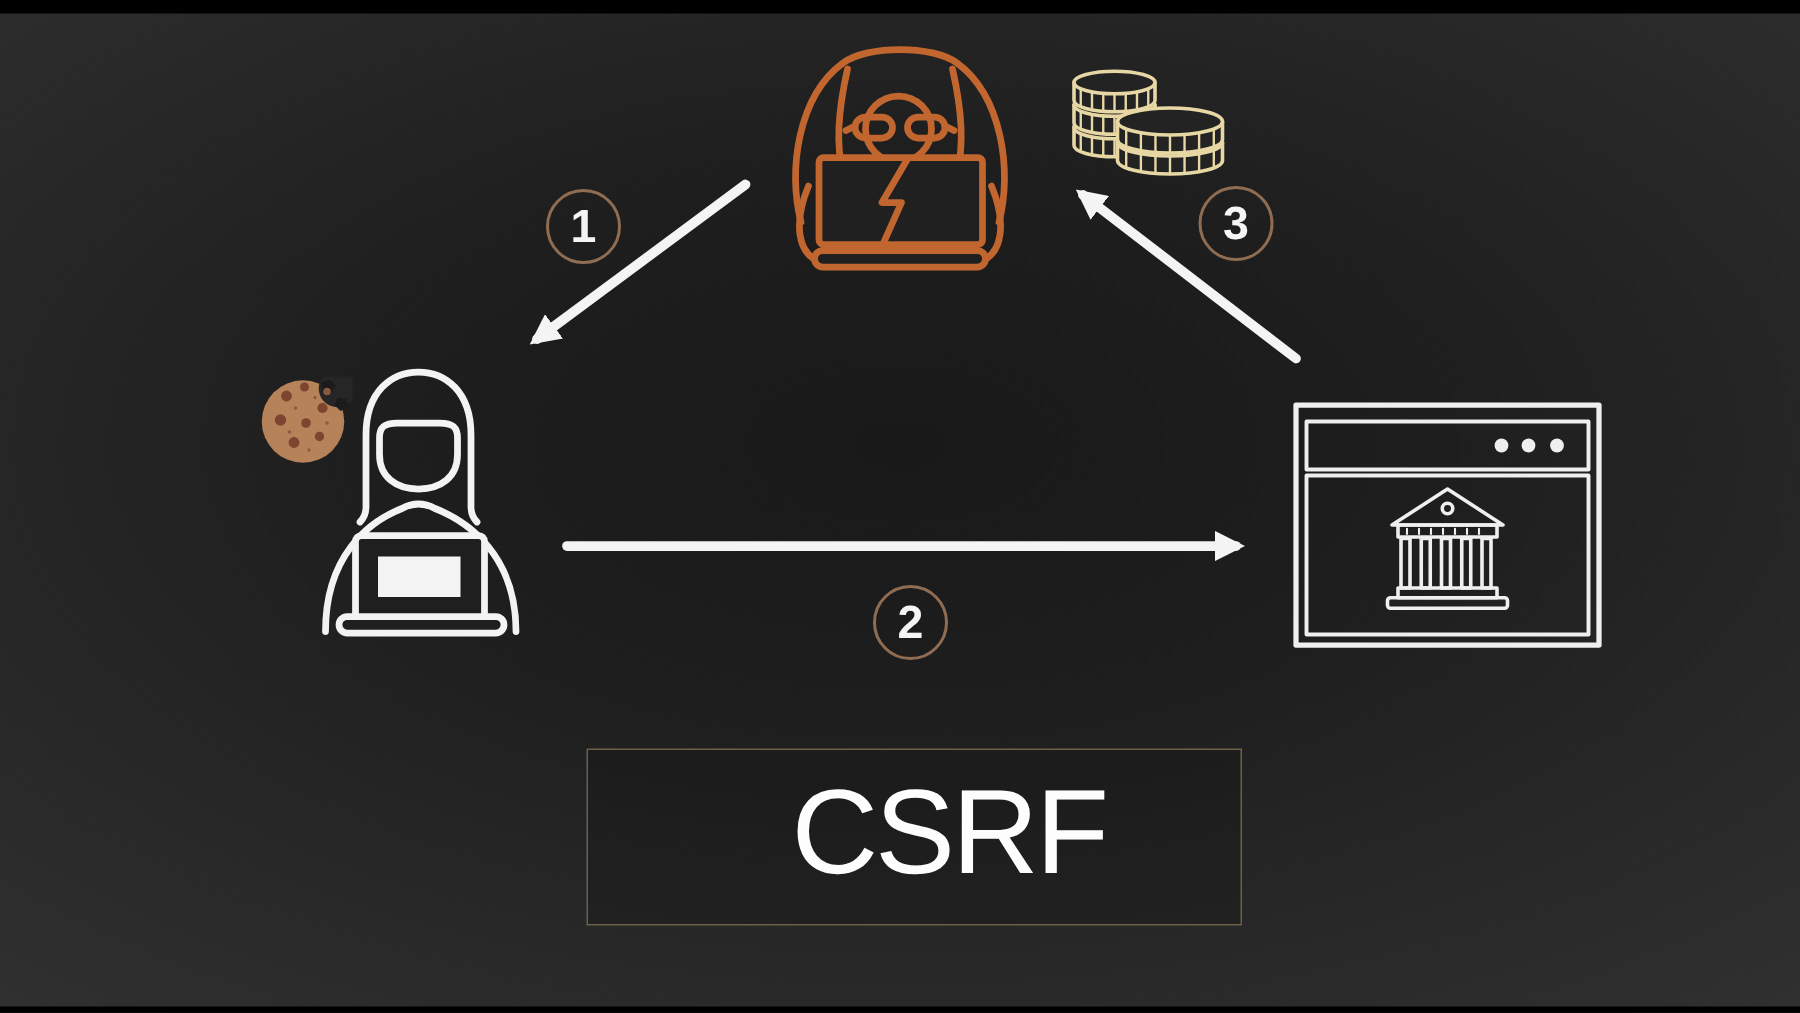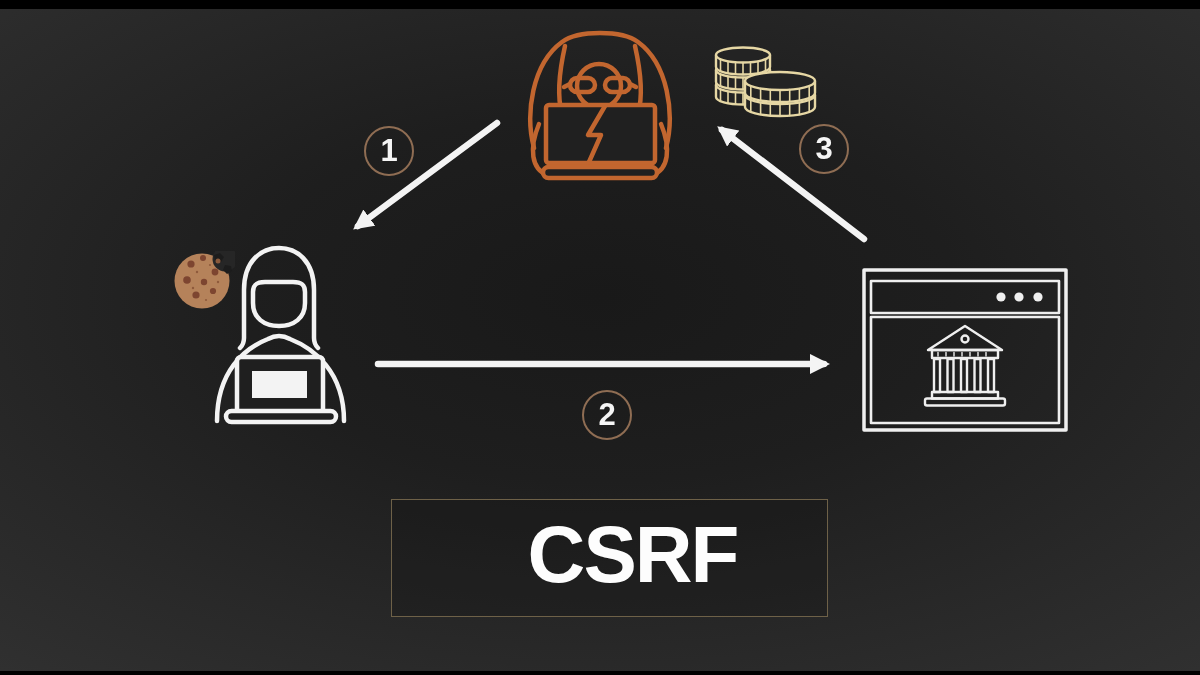--- a/index.html
+++ b/index.html
@@ -16,21 +16,21 @@
     position:absolute;width:50px;height:50px;border-radius:50%;
     border:2px solid #8f6d53;display:flex;align-items:center;justify-content:center;
     color:#f5f5f5;font-size:31px;font-weight:600;box-sizing:border-box;
   }
   .csrf-box{
     position:absolute;left:391px;top:499px;width:437px;height:118px;
     border:1px solid #6e6148;background:rgba(15,15,15,0.25);
     display:flex;align-items:center;justify-content:center;box-sizing:border-box;
   }
   .csrf-title{
-    color:#fdfdfd;font-size:80px;font-weight:bold;letter-spacing:-2px;line-height:1;
+    color:#fdfdfd;font-size:80px;font-weight:normal;letter-spacing:-2px;line-height:1;
     padding-bottom:6px;
     margin-left:46px;
   }
   svg{display:block;}
 </style>
 </head>
 <body>
 
 <div class="stage">
 

